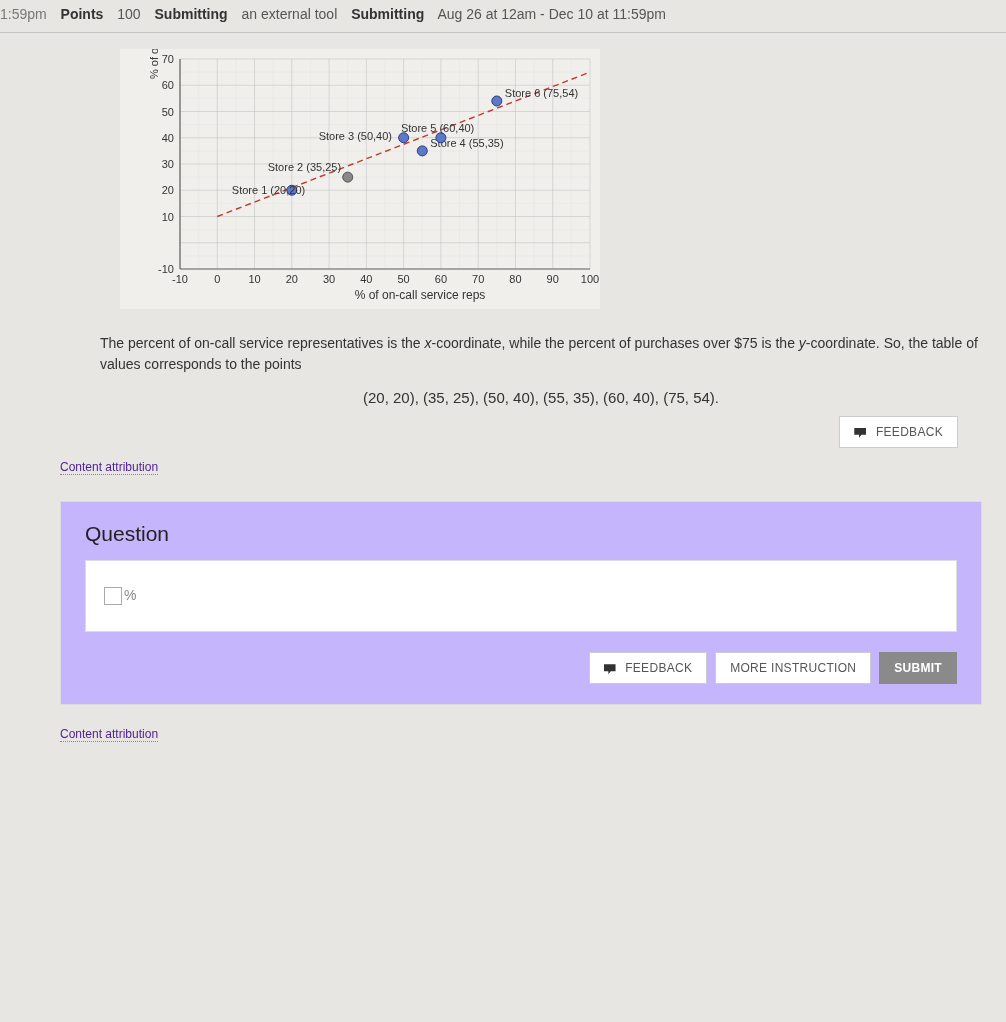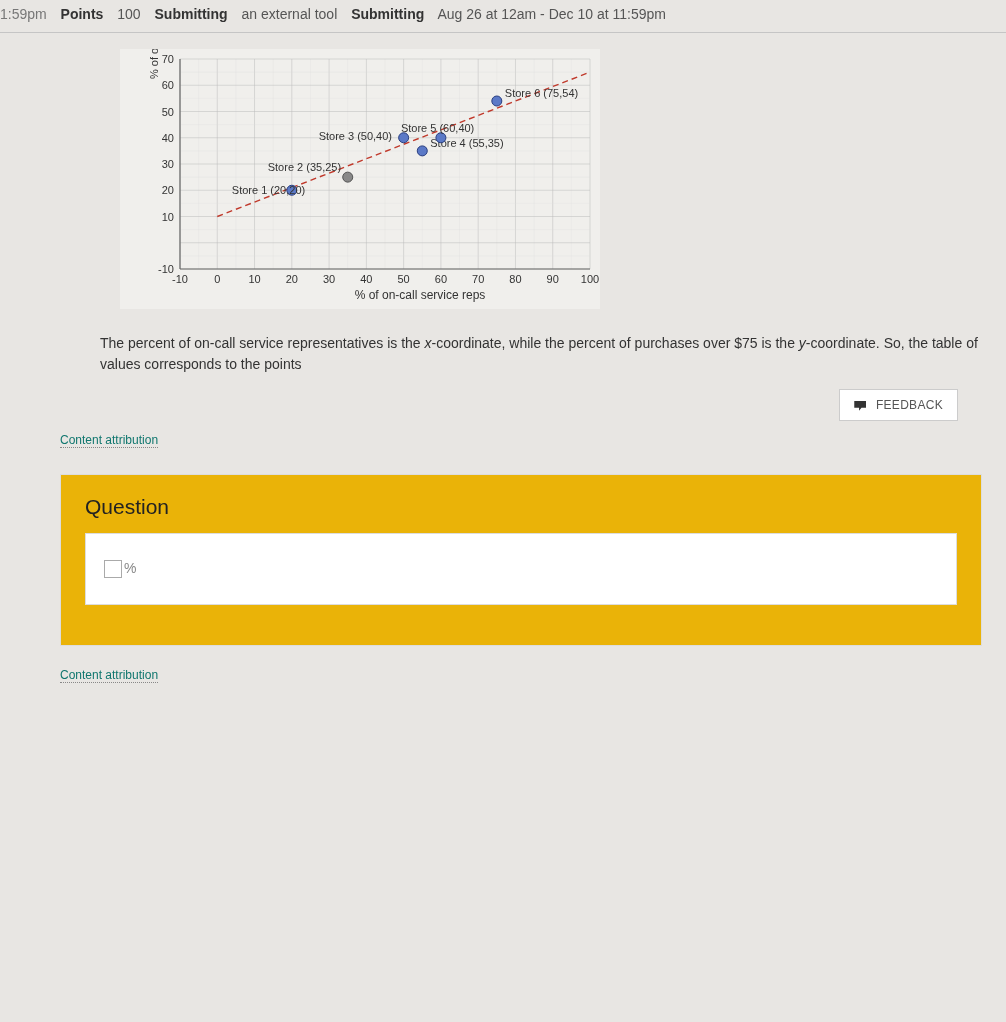--- a/index.html
+++ b/index.html
@@ -14,21 +14,21 @@
   .topbar {
     padding: 6px 0 10px 0;
     border-bottom: 1px solid #c5c5c5;
     color: #555;
     font-size: 14px;
   }
   .topbar span { margin-right: 10px; }
   .topbar .lbl { font-weight: 600; color: #333; }
   .section { padding: 16px 24px 10px 100px; }
   .card {
-    background: #eab308;
+    background: #c4b5fd;
     border: 1px solid #ddd;
     margin: 16px 24px 20px 60px;
     padding: 20px 24px;
   }
   .card h2 { margin: 0 0 14px 0; font-weight: 500; color: #222; }
   .prompt-label { color:#555; margin:18px 0 12px 0; }
   .answer-box {
     background: #fff;
     border: 1px solid #ddd;
     padding: 26px 18px;
@@ -48,21 +48,21 @@
     margin-left:4px; letter-spacing:0.3px;
     cursor:pointer;
   }
   .btn.primary { background:#8a8a8a; color:#fff; border-color:#8a8a8a; font-weight:600;}
   .btn.feedback::before {
     content:""; display:inline-block; width:12px; height:10px;
     background:#333; margin-right:6px; vertical-align:middle;
     clip-path: polygon(0 0,100% 0,100% 70%,60% 70%,40% 100%,40% 70%,0 70%);
   }
   .attrib {
-    font-size:12px; color:#0f766e; border-bottom:1px dotted #888;
+    font-size:12px; color:#4c1d95; border-bottom:1px dotted #888;
     display:inline-block; margin:0 0 10px 60px;
   }
   .explain { color:#333; font-size:14px; line-height:1.5; }
   .explain .math { font-style: italic; }
   .points-line { text-align:center; font-size:15px; margin-top:8px;}
   
   .chart-wrap { width:480px; height:260px; position:relative; margin-left:20px; background:#f0efec;}
   .chart-wrap svg { width:100%; height:100%; }
   .grid line { stroke:#bbb; stroke-width:0.5; }
   .grid line.minor { stroke:#ddd; stroke-width:0.3; }
@@ -180,36 +180,48 @@
           <text x="280.9090909090909" y="82.75" class="chart-lbl">Store 5 (60,40)</text>
           <circle cx="376.8181818181818" cy="52" r="5" class="pt"></circle>
           <text x="384.8181818181818" y="48" class="chart-lbl">Store 6 (75,54)</text>
         </g>
     </svg>
   </div>
 
   <p class="explain" style="margin-top:24px;">
     <span>The percent of on-call service representatives is the </span><span class="math">x</span><span>-coordinate, while the percent of purchases over $75 is the </span><span class="math">y</span><span>-coordinate. So, the table of values corresponds to the points</span>
   </p>
+  <div class="points-line">(20, 20),  (35, 25),  (50, 40),  (55, 35),  (60, 40),  (75, 54).</div>
 
   <div class="feedback-right">
     <div class="btn feedback">
       <span>FEEDBACK</span>
     </div>
   </div>
 </div>
 
 <div class="attrib">Content attribution</div>
 
 
 <div class="card">
   <h2>Question</h2>
 
   <div class="answer-box">
     <span class="pct-box"></span><span>%</span>
   </div>
 
+  <div class="btn-row">
+    <div class="btn feedback">
+      <span>FEEDBACK</span>
+    </div>
+    <div class="btn">
+      <span>MORE INSTRUCTION</span>
+    </div>
+    <div class="btn primary">
+      <span>SUBMIT</span>
+    </div>
+  </div>
 </div>
 
 <div class="attrib">Content attribution</div>
 
 
 
 
 </body></html>

